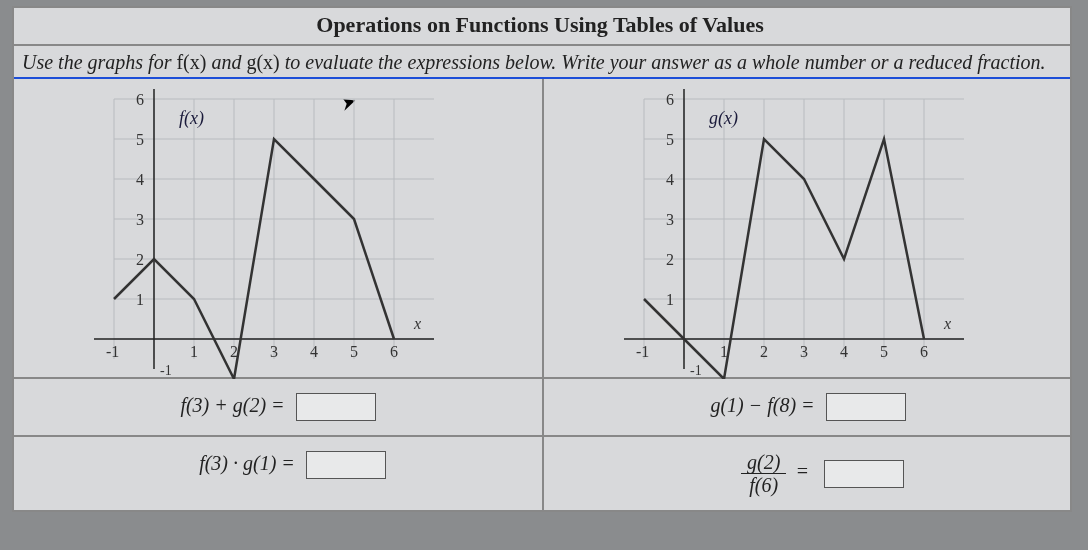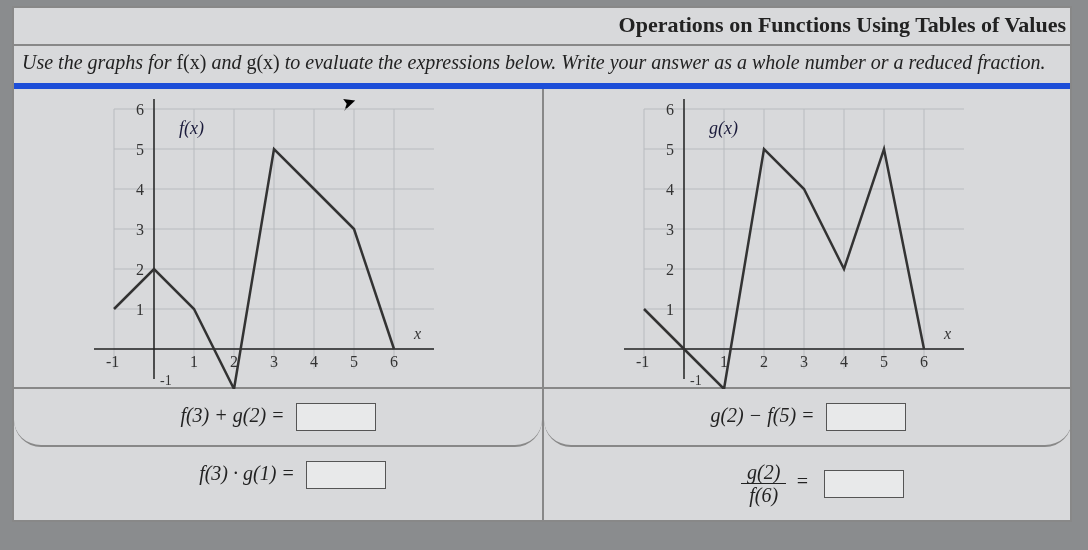--- a/index.html
+++ b/index.html
@@ -11,32 +11,32 @@
     overflow: hidden;
     position: relative;
   }
   .worksheet {
     background: #d8d9db;
     margin: 6px 12px;
     border: 2px solid #888;
     width: 1060px;
   }
   .title-row {
-    text-align: right;
+    text-align: center;
     font-size: 22px;
     font-weight: bold;
     padding: 4px 4px 6px 0;
     border-bottom: 2px solid #888;
     color: #222;
   }
   .instructions {
     font-size: 20px;
     font-style: italic;
-    padding: 4px 8px 8px 8px;
-    border-bottom: 6px solid #1d4ed8;
+    padding: 4px 8px 2px 8px;
+    border-bottom: 2px solid #1d4ed8;
     color: #222;
     line-height: 1.25;
   }
   .math-upright { font-style: normal; font-family: Georgia, serif; }
   .columns {
     display: flex;
     width: 100%;
   }
   .col {
     flex: 1;
@@ -50,21 +50,20 @@
     padding: 0;
   }
   svg.graph { display: block; }
   .expr-cell {
     border-bottom: 2px solid #888;
     padding: 14px 0;
     text-align: center;
     font-size: 20px;
     font-style: italic;
     color: #222;
-    border-radius: 27px;
   }
   .expr-cell:last-child { border-bottom: none; margin-left: 29px; }
   .answer-box {
     display: inline-block;
     width: 80px;
     height: 28px;
     border: 1px solid #555;
     background: #e8e9ea;
     vertical-align: middle;
     margin-left: 6px;
@@ -195,21 +194,21 @@
           <text x="176" y="278" font-size="16" fill="#333">1</text>
           <text x="216" y="278" font-size="16" fill="#333">2</text>
           <text x="256" y="278" font-size="16" fill="#333">3</text>
           <text x="296" y="278" font-size="16" fill="#333">4</text>
           <text x="336" y="278" font-size="16" fill="#333">5</text>
           <text x="376" y="278" font-size="16" fill="#333">6</text>
           <text x="146" y="296" font-size="14" fill="#333">-1</text>
         </svg>
       </div>
       <div class="expr-cell">
-        <span>g(2) − f(5) =</span>
+        <span>g(1) − f(8) =</span>
         <span class="answer-box"></span>
       </div>
       <div class="expr-cell">
         <span class="frac">
           <span class="num">g(2)</span>
           <span class="den">f(6)</span>
         </span>
         <span style="margin:0 4px;">=</span>
         <span class="answer-box"></span>
       </div>

